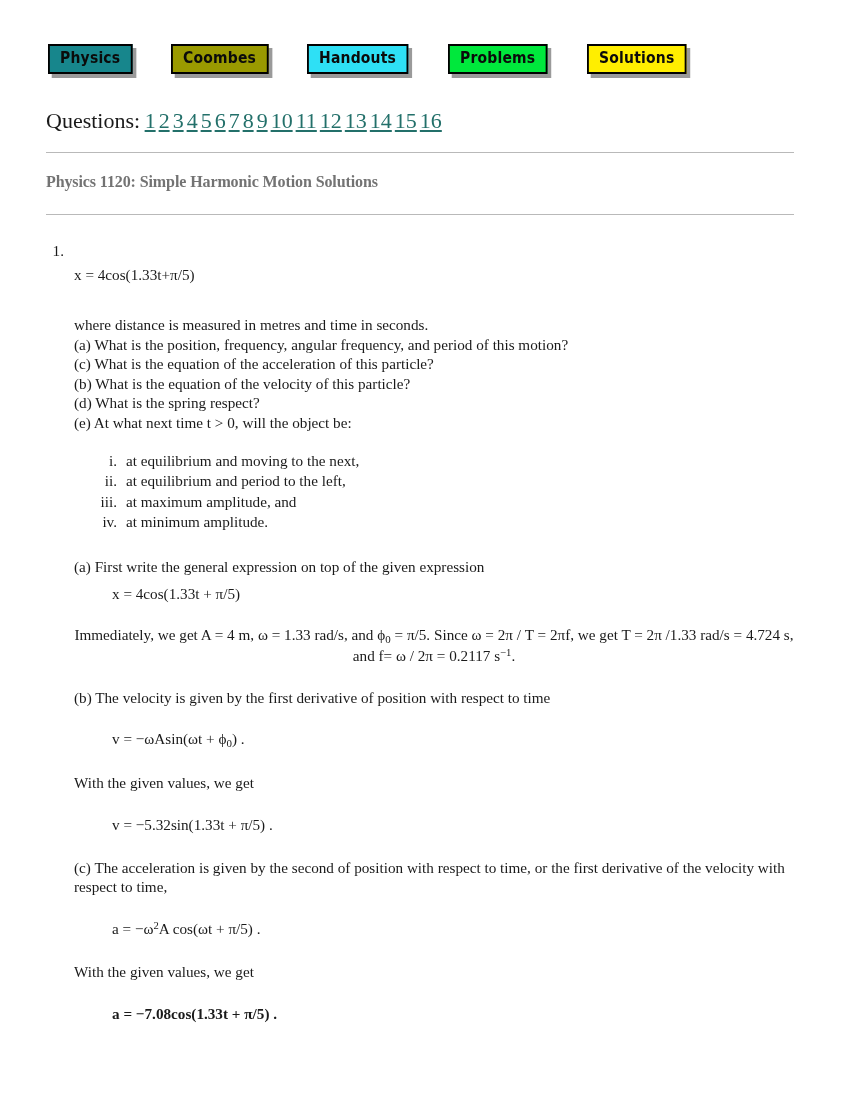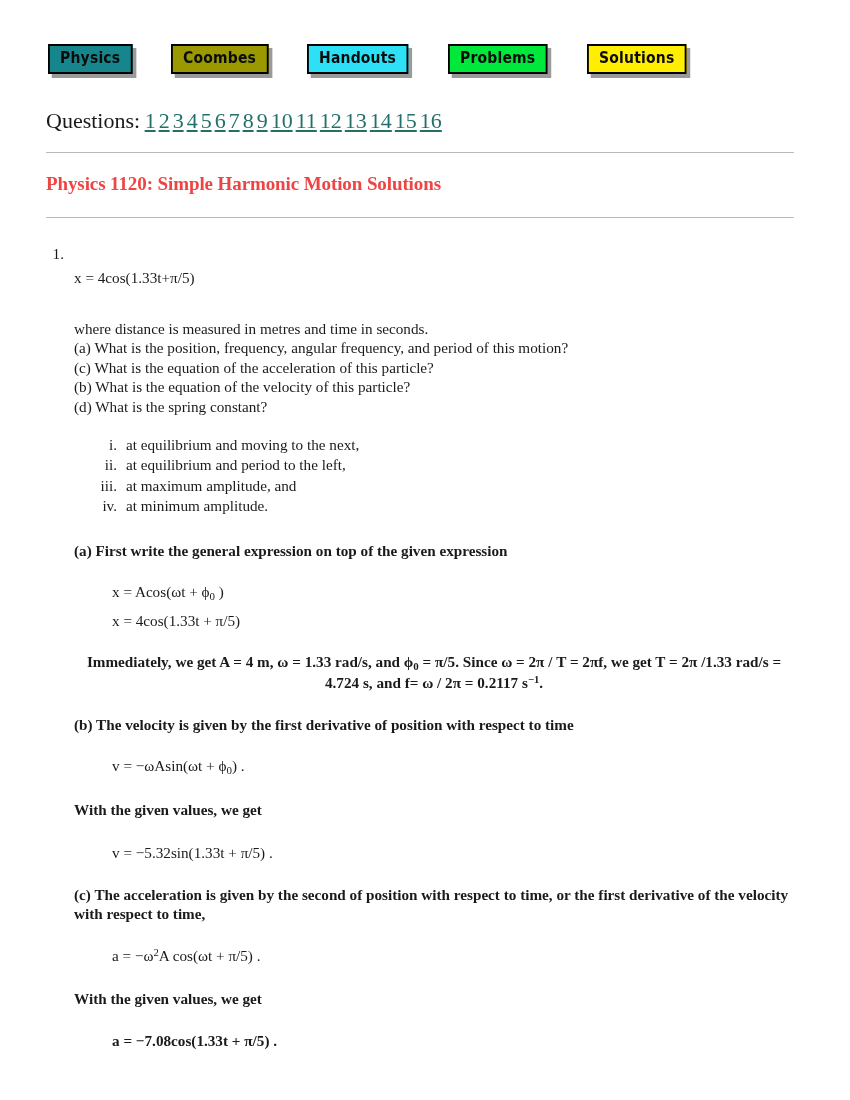--- a/index.html
+++ b/index.html
@@ -65,26 +65,26 @@
 
   hr.rule {
     border: none;
     border-top: 1px solid #b9b9b9;
     margin: 18px 0 0 0;
     height: 0;
   }
   hr.rule.second { margin-top: 22px; }
 
   h1.doc-title {
-    font-size: 19px;
+    font-size: 16px;
     font-weight: bold;
     letter-spacing: -0.1px;
     margin: 20px 0 0 0;
     line-height: 1.15;
-    color: #ef4444;
+    color: #737373;
   }
 
   
   .content {
     margin-top: 26px;
     font-size: 15.2px;
     line-height: 1.28;
   }
 
   .problem {
@@ -103,21 +103,20 @@
   .stmt { margin: 0; }
 
   .eq {
     margin: 22px 0 0 0;
   }
   .eq.tight { margin-top: 6px; }
   .eq-offset { margin-left: 38px; }
 
   p.para {
     margin: 18px 0 0 0;
-    font-weight: bold;
   }
 
   .lines { margin: 19px 0 0 0; }
   .lines div { margin: 0; }
 
   ol.roman {
     list-style: none;
     margin: 19px 0 0 0;
     padding: 0 0 0 26px;
   }
@@ -167,21 +166,22 @@
       <div class="problem-body">
 
 
         <div class="eq" style="margin-top:24px;">x = 4cos(1.33t+π/5)</div>
 
         <div class="lines" style="margin-top:31px;">
           <div>where distance is measured in metres and time in seconds.</div>
           <div>(a) What is the position, frequency, angular frequency, and period of this motion?</div>
           <div>(c) What is the equation of the acceleration of this particle?</div>
           <div>(b) What is the equation of the velocity of this particle?</div>
-          <div>(d) What is the spring constant?</div>
+          <div>(d) What is the spring respect?</div>
+          <div>(e) At what next time t &gt; 0, will the object be:</div>
         </div>
 
         <ol class="roman">
           <li>
             <span class="rn">i.</span>
             <span>at equilibrium and moving to the next,</span>
           </li>
           <li>
             <span class="rn">ii.</span>
             <span>at equilibrium and period to the left,</span>
@@ -191,21 +191,20 @@
             <span>at maximum amplitude, and</span>
           </li>
           <li>
             <span class="rn">iv.</span>
             <span>at minimum amplitude.</span>
           </li>
         </ol>
 
         <p class="para" style="margin-top:25px;">(a) First write the general expression on top of the given expression</p>
 
-        <div class="eq eq-offset" style="margin-top:22px;"><span>x = Acos(ωt + ϕ</span><sub>0</sub><span> )</span></div>
 
         <div class="eq eq-offset tight" style="margin-top:8px;">x = 4cos(1.33t + π/5)</div>
 
         <p class="para" style="margin-top:21px;text-align:center;"><span>Immediately, we get A = 4 m, ω = 1.33 rad/s, and ϕ</span><sub>0</sub><span> = π/5. Since ω = 2π / T = 2πf, we get T = 2π /1.33 rad/s = 4.724 s, and f= ω / 2π = 0.2117 s</span><sup>−1</sup><span>.</span></p>
 
         <p class="para" style="margin-top:22px;">(b) The velocity is given by the first derivative of position with respect to time</p>
 
         <div class="eq eq-offset" style="margin-top:22px;"><span>v = −ωAsin(ωt + ϕ</span><sub>0</sub><span>) .</span></div>
 
         <p class="para" style="margin-top:23px;">With the given values, we get</p>

